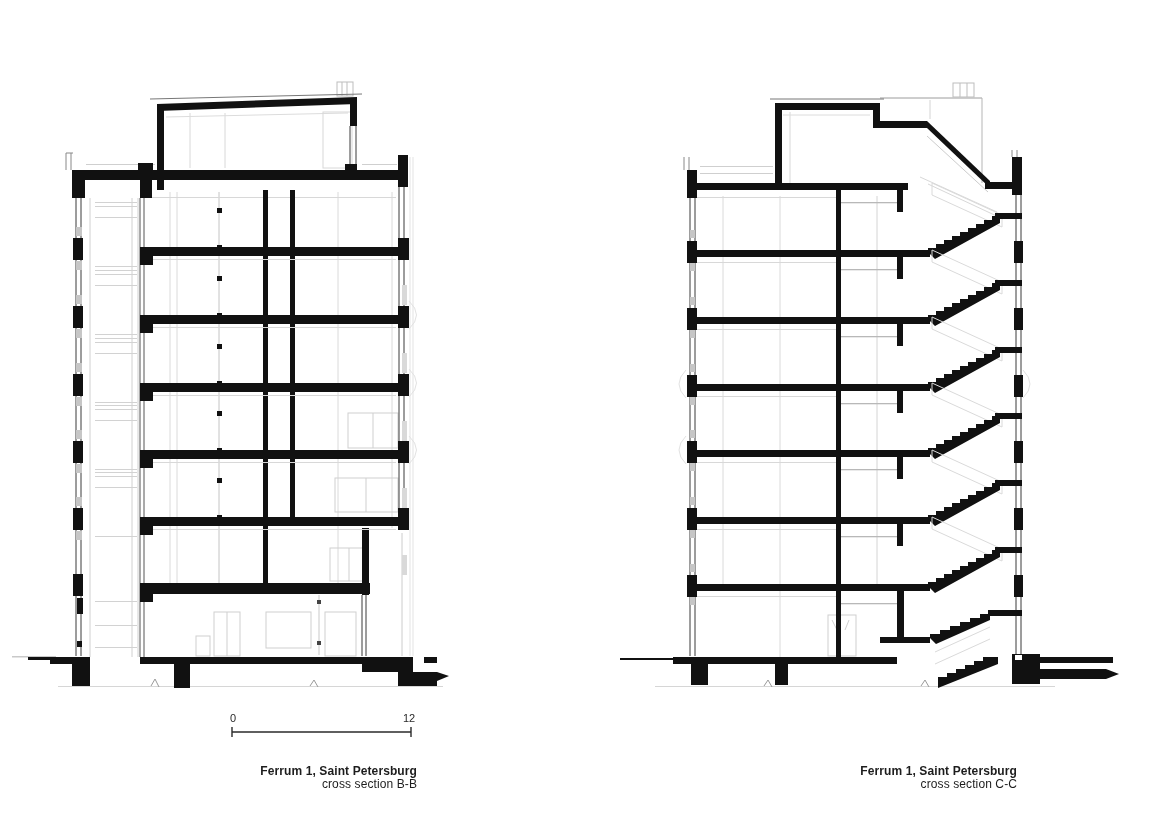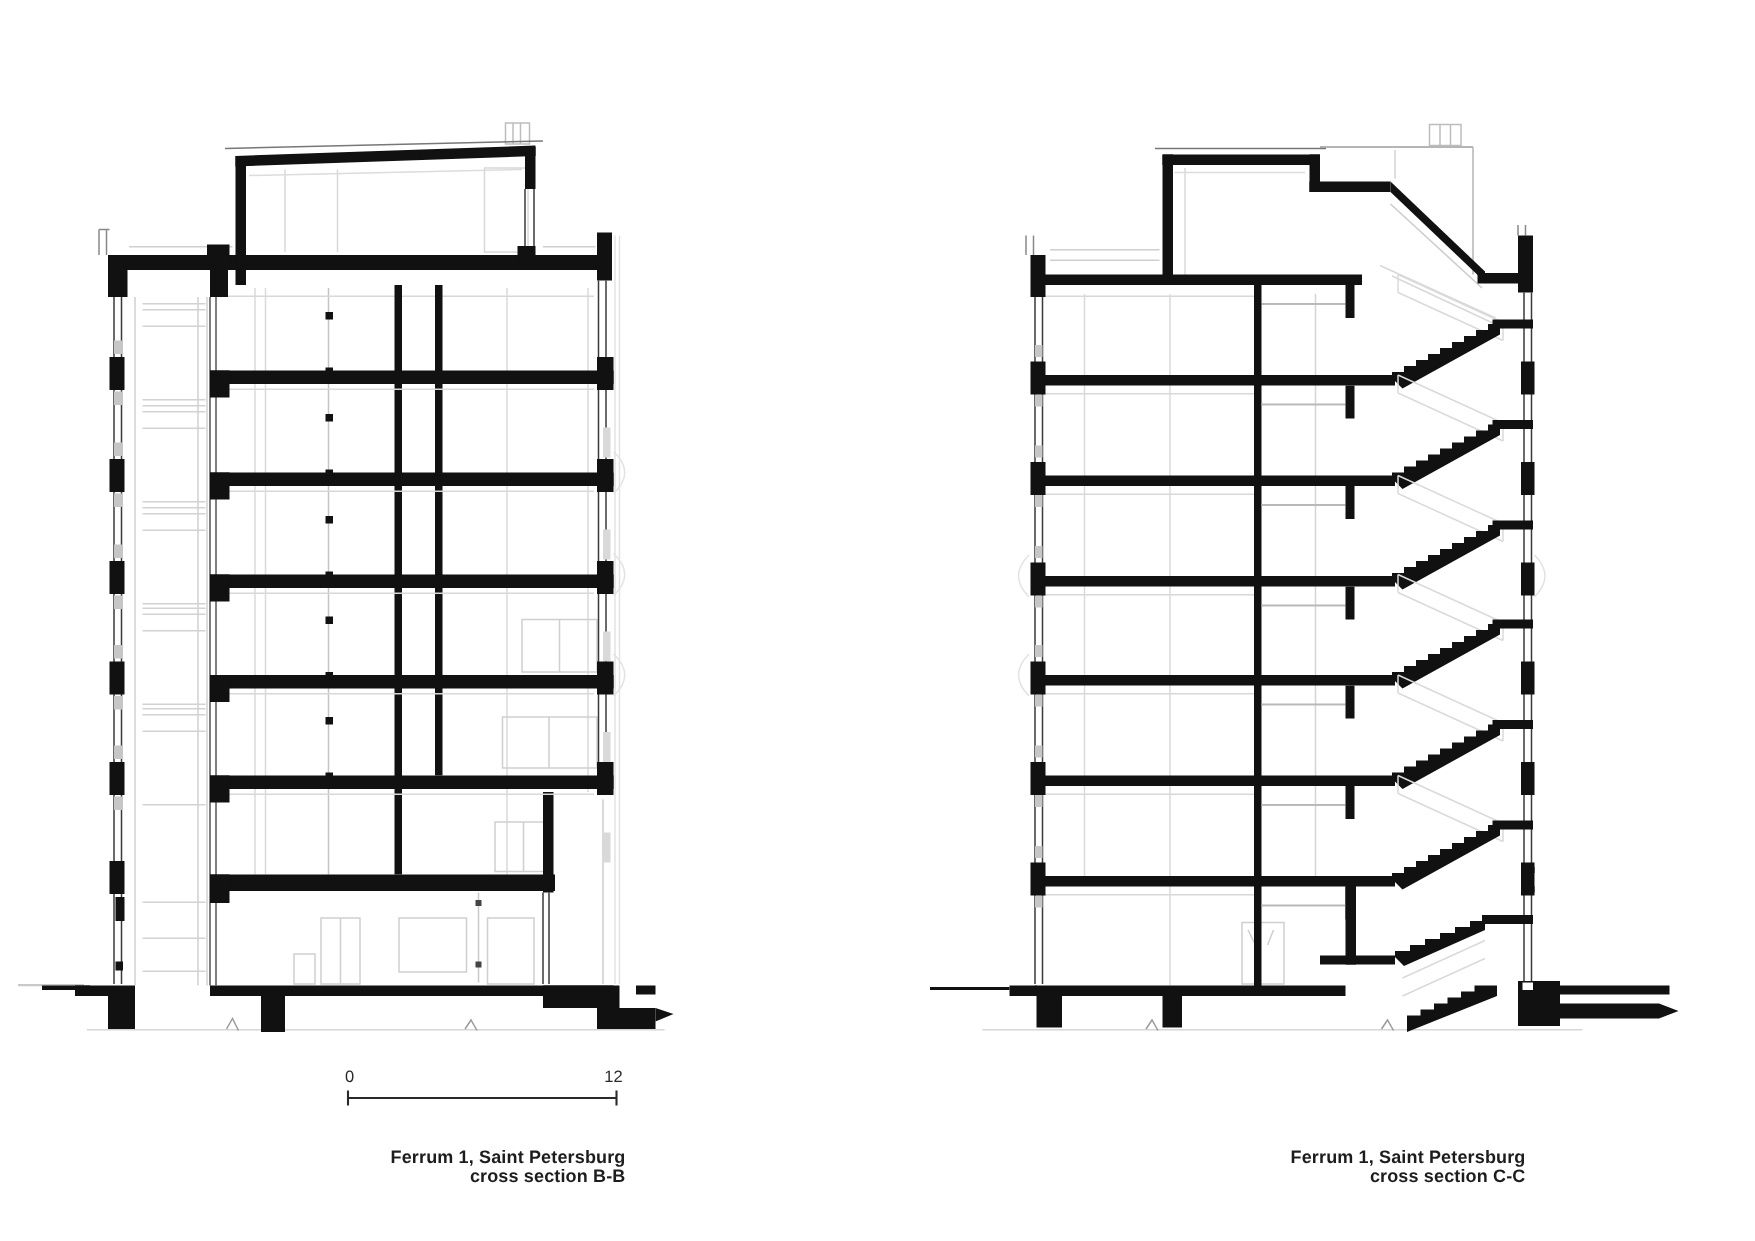--- a/index.html
+++ b/index.html
@@ -14,21 +14,21 @@
   .caption{
     position:absolute;
     width:240px;
     text-align:right;
     font-size:12px;
     line-height:12.5px;
     color:#1d1d1d;
     letter-spacing:.1px;
   }
   .caption .t{font-weight:bold;display:block;}
-  .caption .s{font-weight:bold;display:block;}
+  .caption .s{font-weight:normal;display:block;}
   .scale-label{
     position:absolute;
     font-size:11px;
     color:#2a2a2a;
     width:26px;
     text-align:center;
     line-height:12px;
   }
 </style>
 </head>

